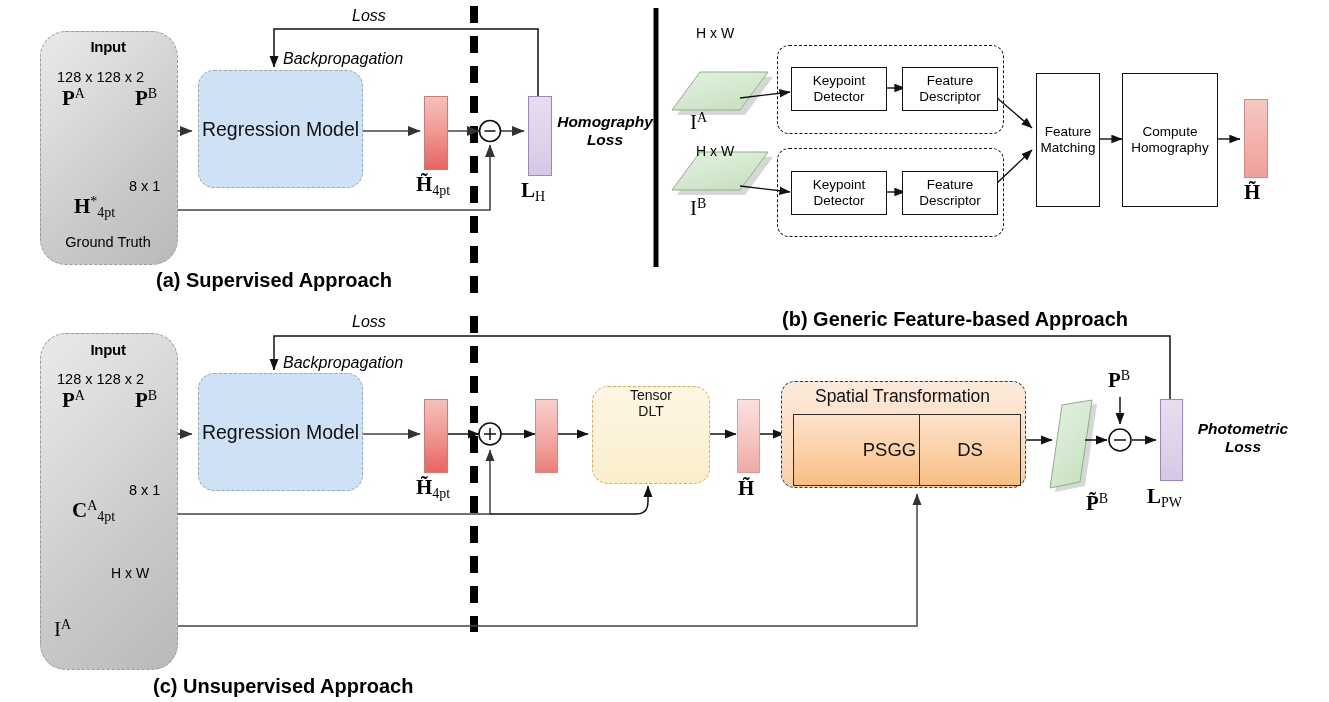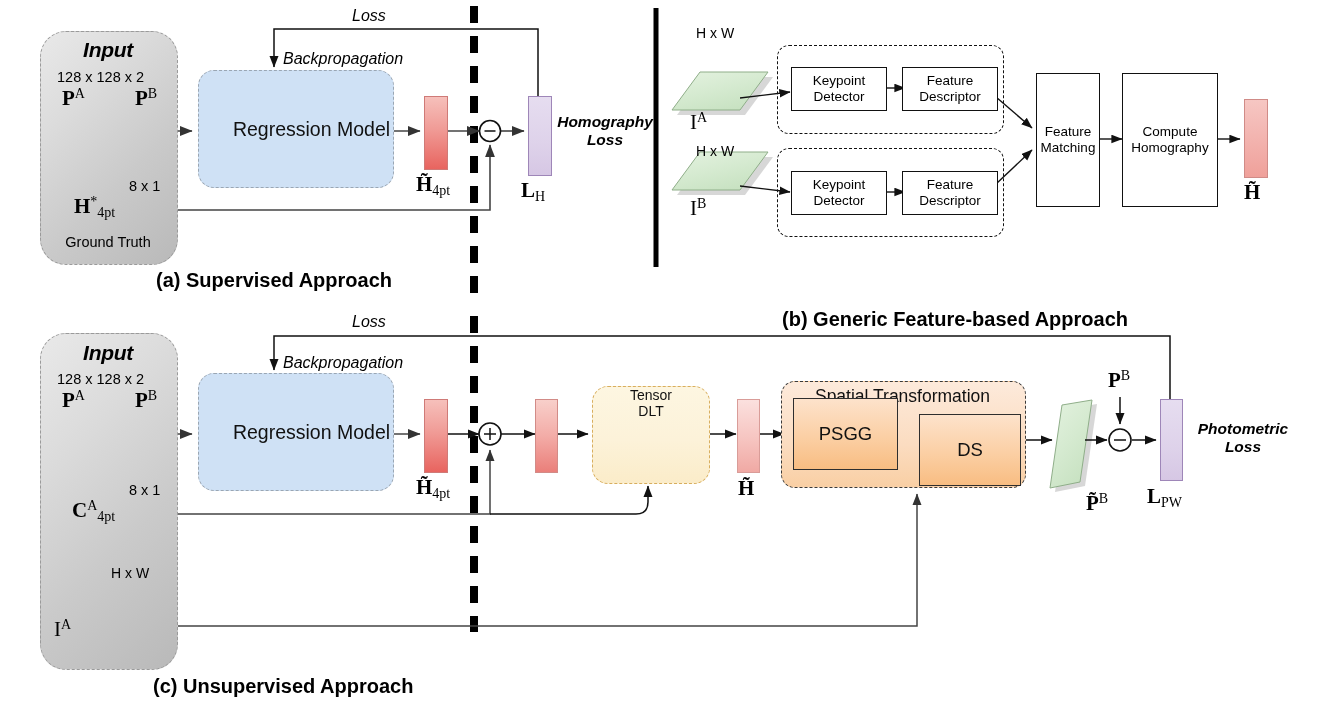--- a/index.html
+++ b/index.html
@@ -7,29 +7,29 @@
        font-family:"Liberation Sans", sans-serif;color:#000;}
   .stage{position:absolute;left:0;top:0;width:1329px;height:702px;}
   svg.layer{position:absolute;left:0;top:0;width:1329px;height:702px;overflow:visible;}
   .abs{position:absolute;}
 
   
   .input-panel{
     border:1px dashed #9a9a9a;border-radius:26px;
     background:linear-gradient(135deg,#e9e9e9 0%,#dcdcdc 28%,#cacaca 62%,#b9b9b9 100%);
   }
-  .input-title{font-weight:bold;font-size:21px;letter-spacing:-0.3px;text-align:center;font-style:italic;}
+  .input-title{font-weight:bold;font-size:15px;letter-spacing:-0.3px;text-align:center;}
   .dim-label{font-size:14.5px;font-weight:500;}
   .gt-label{font-size:14.5px;font-weight:500;text-align:center;}
 
   
   .regbox{
     background:#cfe1f5;border:1px dashed #9aa6b3;border-radius:16px;
     display:flex;align-items:center;justify-content:center;
-    font-size:19.5px;color:#111;padding-left:31px;
+    font-size:19.5px;color:#111;
   }
   .dltbox{
     background:linear-gradient(180deg,#fdf6e1 0%,#fcf2d9 55%,#fbecc9 100%);
     border:1px dashed #d8ae5e;border-radius:16px;
     display:flex;align-items:flex-start;justify-content:center;text-align:center;
     font-size:14px;line-height:1.15;color:#111;
   }
   .stbox{
     background:linear-gradient(180deg,#fdeadb 0%,#fbdcc0 60%,#f9cfa4 100%);
     border:1px dashed #3a3a3a;border-radius:14px;
@@ -327,21 +327,21 @@
       <span>Tensor</span><br>
       <span>DLT</span>
     </span>
   </div>
 
   <div class="abs bar-pink" style="left:737px;top:399px;width:21px;height:72px;"></div>
   <div class="abs math" style="left:738px;top:476px;"><b>H̃</b></div>
 
   <div class="abs stbox" style="left:781px;top:381px;width:243px;height:105px;"></div>
   <div class="abs st-title" style="left:781px;top:386px;width:243px;">Spatial Transformation</div>
-  <div class="abs inner-orange" style="left:793px;top:398px;width:103px;height:70px;">
+  <div class="abs inner-orange" style="left:793px;top:414px;width:103px;height:70px;padding-left:44px;">
     <span>PSGG</span>
   </div>
   <div class="abs inner-orange" style="left:919px;top:414px;width:100px;height:70px;">
     <span>DS</span>
   </div>
 
   <div class="abs math" style="left:1045px;top:491px;margin-left:41px;">
     <b>P̃</b><span class="sup">B</span>
   </div>
 

